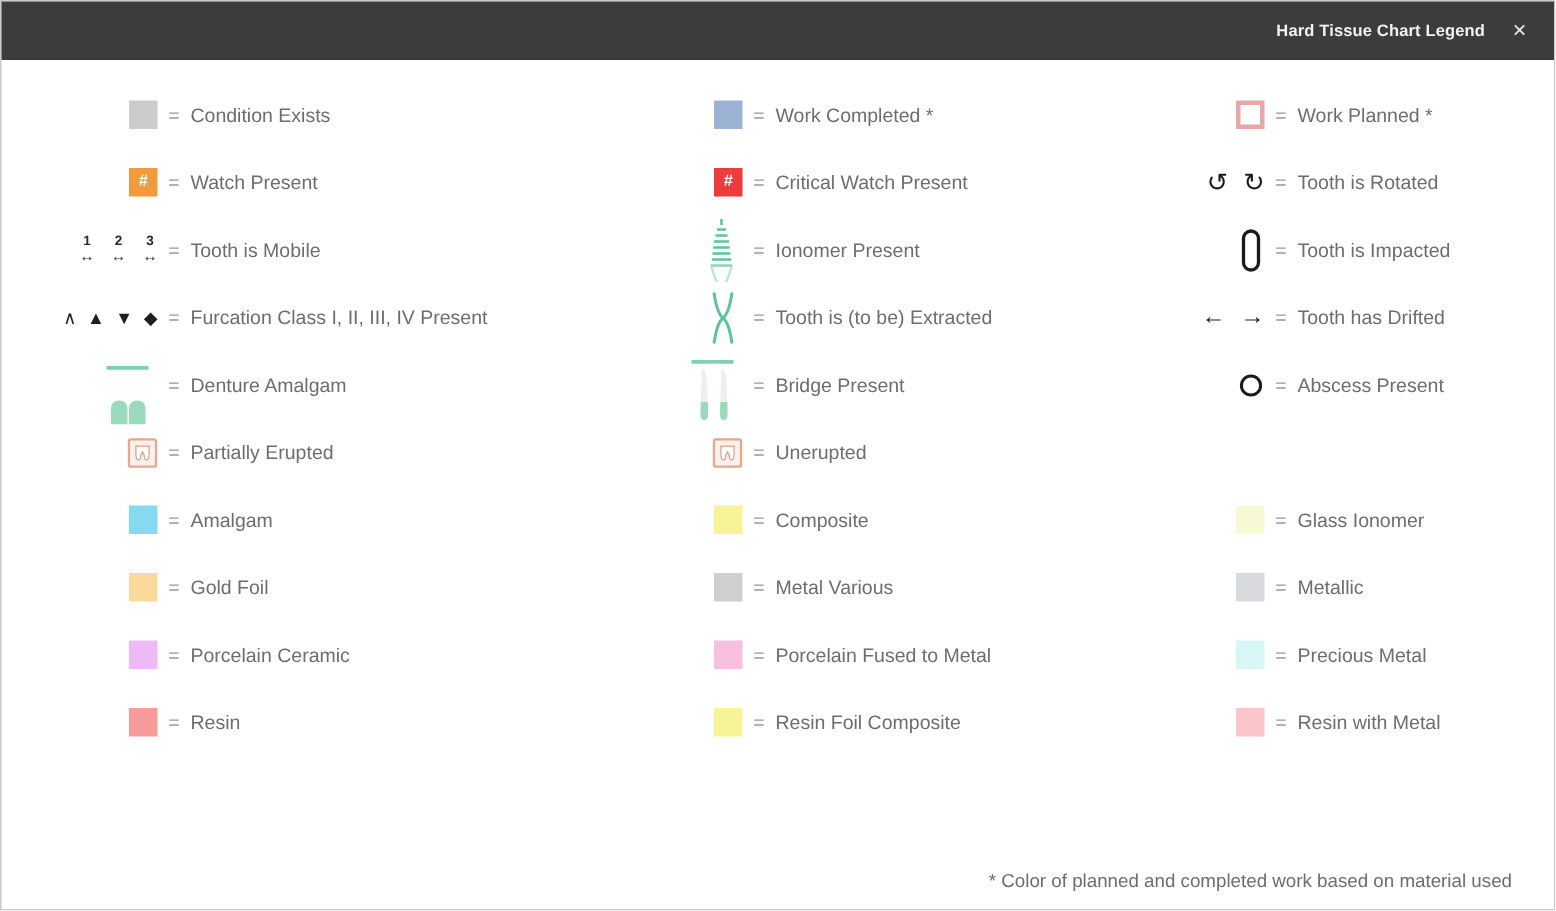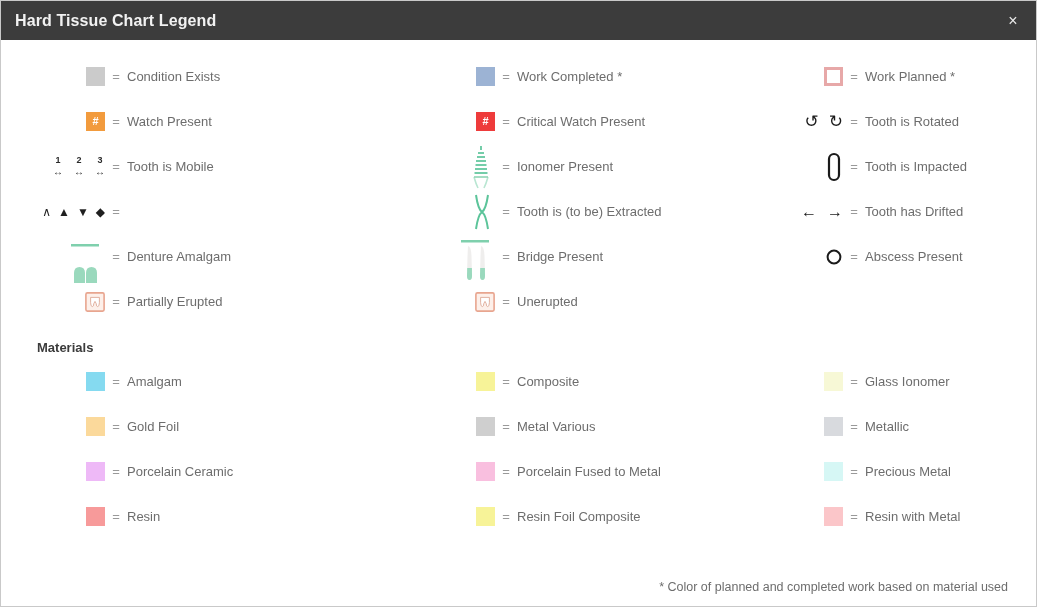--- a/index.html
+++ b/index.html
@@ -22,24 +22,25 @@
   
   .titlebar {
     height: 39px;
     background: #3c3c3c;
     display: flex; align-items: center;
     flex: 0 0 auto;
     padding: 0 0 0 14px;
   }
   .titlebar-title {
     color: #f2f2f2;
-    font-size: 16px;
+    font-size: 11px;
     font-weight: bold;
     letter-spacing: .1px;
     flex: 1 1 auto;
+    text-align: right;
   }
   .close-btn {
     width: 46px; height: 39px;
     display: flex; align-items: center; justify-content: center;
     color: #e9e9e9;
     font-size: 16px;
     cursor: pointer;
     user-select: none;
   }
   
@@ -199,20 +200,21 @@
         <div class="row">
           <div class="icon-cell">
             <div class="furcation">
               <span>∧</span>
               <span>▲</span>
               <span>▼</span>
               <span>◆</span>
             </div>
           </div>
           <div class="eq">=</div>
+          <div class="lbl">Furcation Class I, II, III, IV Present</div>
         </div>
 
         <div class="row">
           <div class="icon-cell">
             <svg class="svgbox" width="40" height="44" viewBox="0 0 40 44" style="margin-bottom:-8px">
               <rect x="6" y="5" width="28" height="2.5" fill="#7fd0ad"></rect>
               <path d="M9 44 L9 34 Q9 28 14.5 28 Q20 28 20 34 L20 44 Z" fill="#9ad9bd"></path>
               <path d="M21 44 L21 34 Q21 28 26.5 28 Q32 28 32 34 L32 44 Z" fill="#9ad9bd"></path>
             </svg>
           </div>
@@ -354,21 +356,20 @@
             <svg class="svgbox" width="18" height="18" viewBox="0 0 18 18">
               <circle cx="9" cy="9" r="6.4" fill="none" stroke="#1a1a1a" stroke-width="2"></circle>
             </svg>
           </div>
           <div class="eq">=</div>
           <div class="lbl">Abscess Present</div>
         </div>
       </div>
     </div>
 
-    <div class="materials-head">Materials</div>
 
     <div class="grid" style="padding-top:0">
 
       <div>
         <div class="row">
           <div class="icon-cell">
               <span class="sw" style="background:#85daf0"></span>
             </div>
           <div class="eq">=</div>
           <div class="lbl">Amalgam</div>

